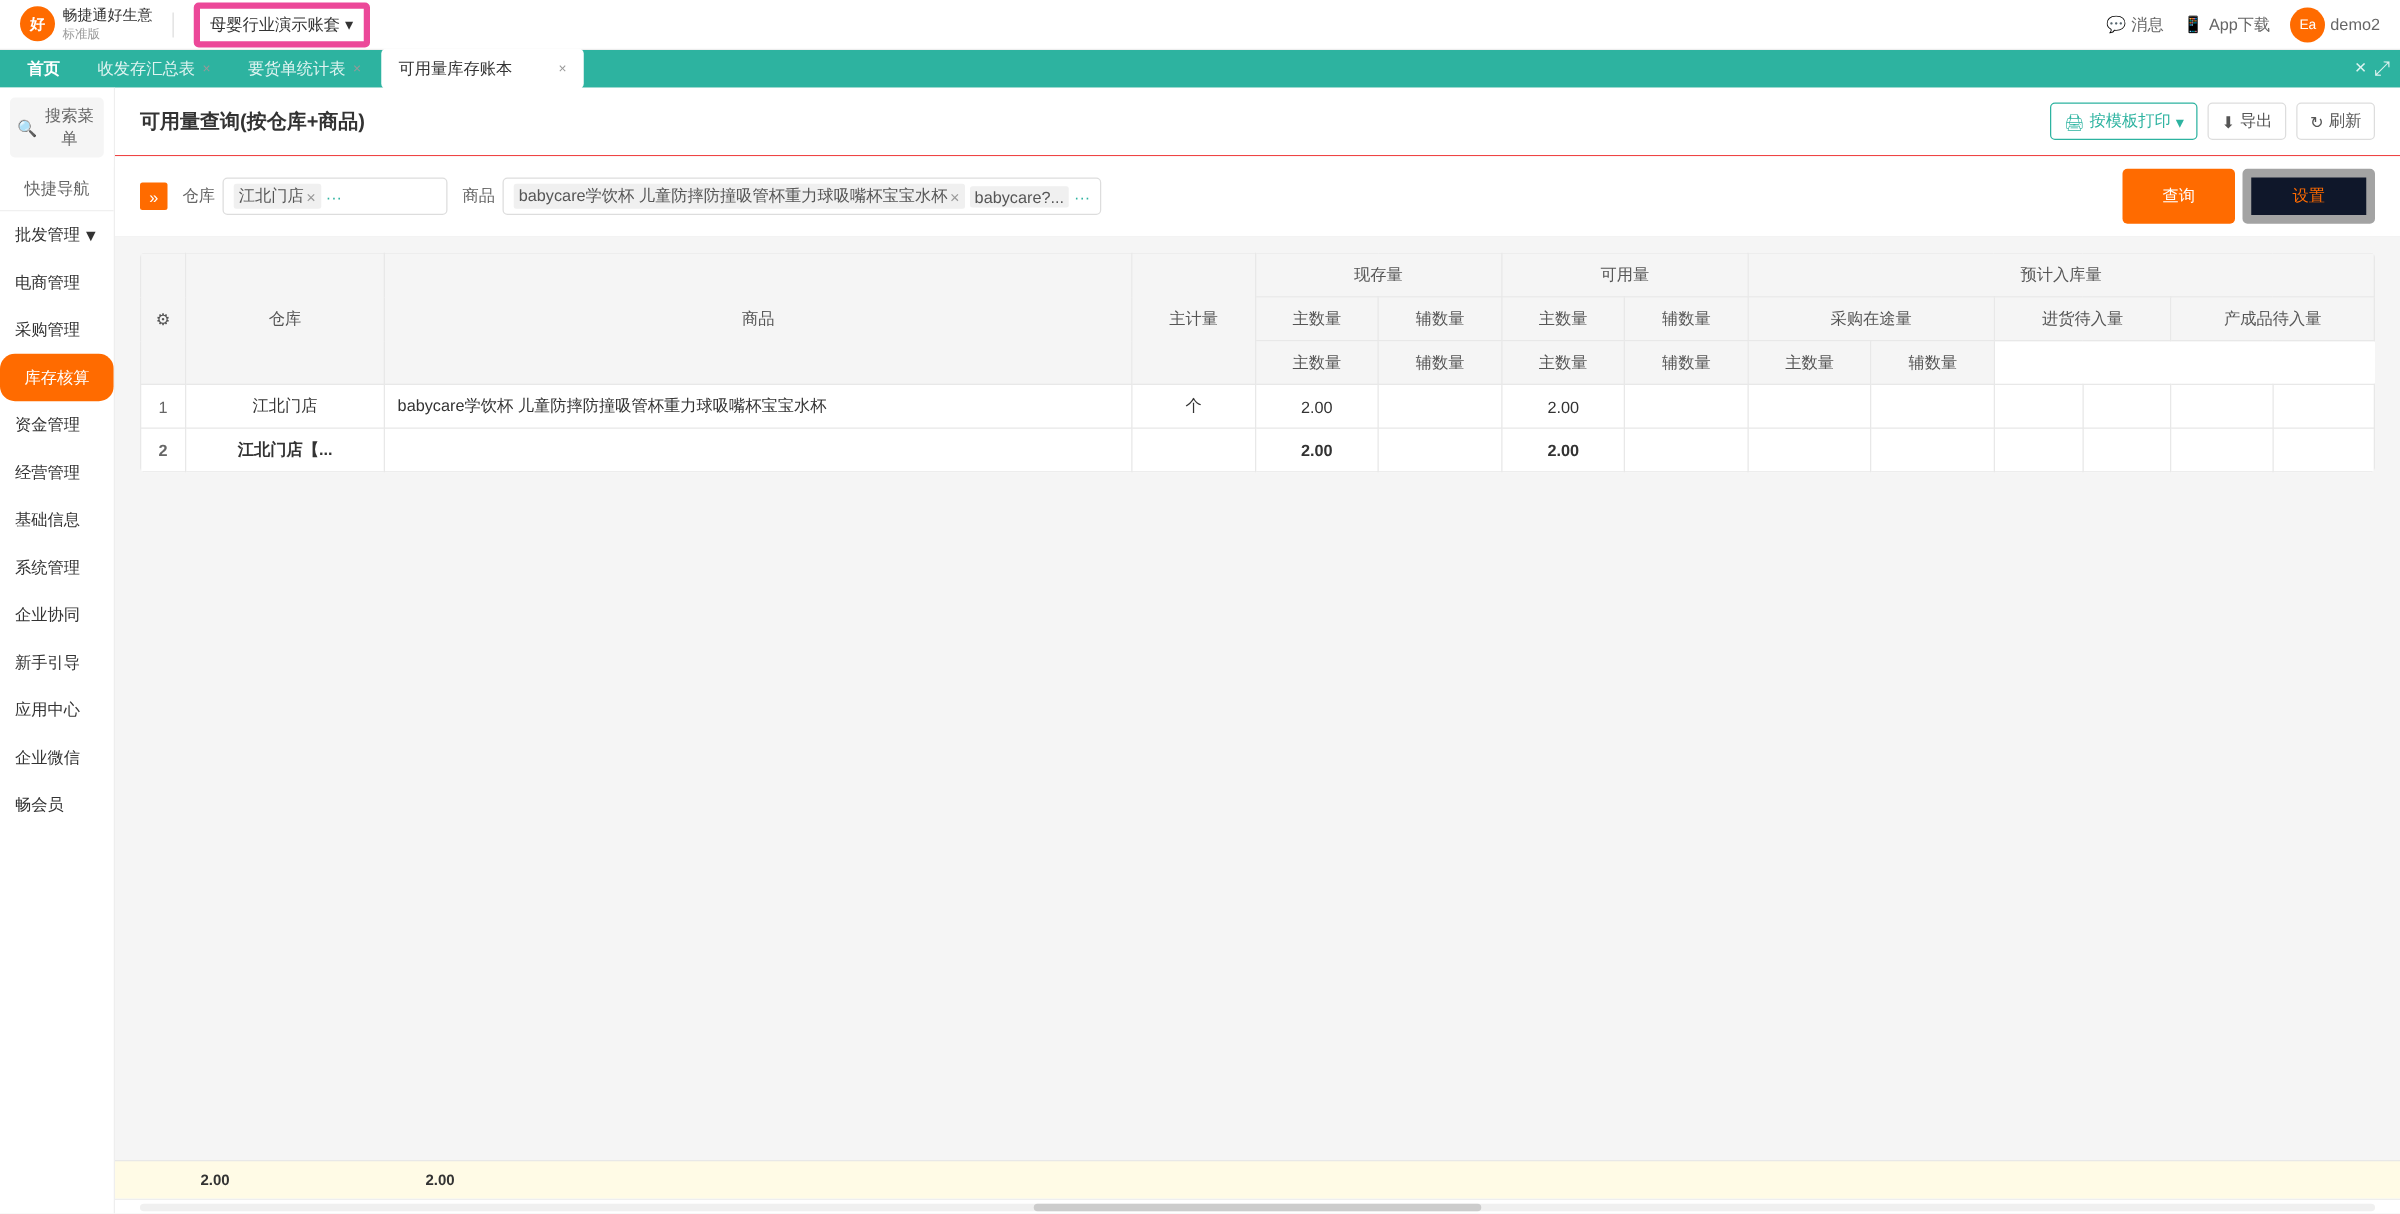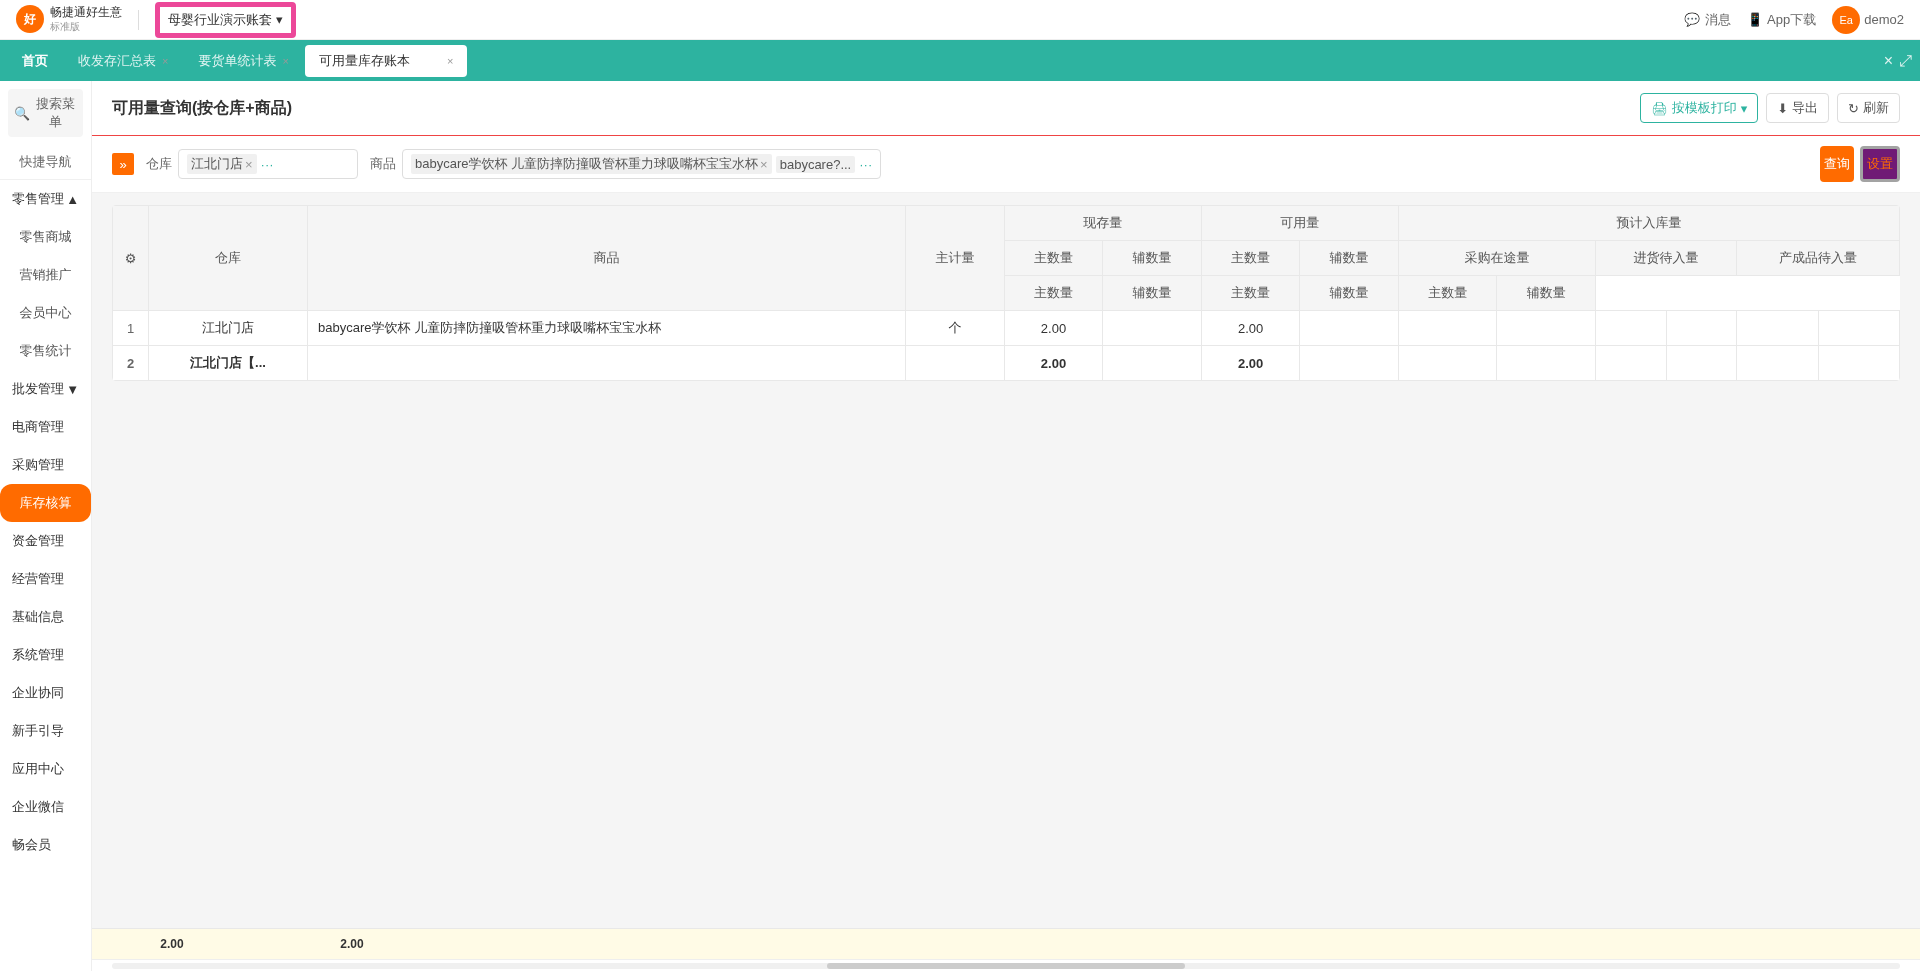--- a/index.html
+++ b/index.html
@@ -22,21 +22,21 @@
     .logo-text { font-size: 12px; color: #333; line-height: 1.2; }
     .logo-sub { font-size: 10px; color: #999; }
     .divider-v { width: 1px; height: 20px; background: #ddd; margin: 0 8px; }
     .select-demo { display: flex; align-items: center; gap: 4px; padding: 4px 8px; border: 5px solid #ec4899; border-radius: 4px; cursor: pointer; color: #333; }
     .top-bar-right { display: flex; align-items: center; gap: 16px; }
     .top-right-item { display: flex; align-items: center; gap: 4px; cursor: pointer; color: #666; font-size: 12px; }
     .avatar { width: 28px; height: 28px; border-radius: 50%; background: #ff6b00; display: flex; align-items: center; justify-content: center; color: #fff; font-size: 11px; }
 
     
     .nav-tabs {
-      height: 41px;
+      height: 30px;
       background: #2db3a0;
       display: flex;
       align-items: center;
       padding: 0 8px;
       flex-shrink: 0;
       gap: 2px;
     }
     .nav-tab {
       height: 32px;
       padding: 0 14px;
@@ -180,33 +180,33 @@
       border-radius: 2px;
       padding: 1px 4px;
       font-size: 11px;
       color: #555;
       display: flex; align-items: center; gap: 2px;
     }
     .filter-tag-x { cursor: pointer; color: #999; }
     .filter-more { color: #2db3a0; cursor: pointer; font-size: 13px; }
     .filter-actions { display: flex; gap: 6px; margin-left: auto; }
     .btn-query {
-      padding: 6px 4px;
+      padding: 6px 32px;
       background: #ff6b00;
       color: #fff;
       border: none;
       border-radius: 4px;
       cursor: pointer;
       font-size: 13px;
     }
     .btn-setting {
-      padding: 6px 4px;
-      background: #701a75;
+      padding: 6px 33px;
+      background: #0f172a;
       color: #ff6b00;
-      border: 3px solid #a3a3a3;
+      border: 7px solid #a3a3a3;
       border-radius: 4px;
       cursor: pointer;
       font-size: 13px;
     }
 
     
     .table-area { flex: 1; overflow-y: auto; padding: 12px 20px; background: #f5f5f5; }
     .data-table {
       width: 100%;
       border-collapse: collapse;
@@ -335,30 +335,20 @@
     <div class="sidebar-search">
       <button class="sidebar-search-btn">
         <span>🔍</span>
         <span>搜索菜单</span>
       </button>
     </div>
     <div class="sidebar-nav-btn">
       <span>快捷导航</span>
     </div>
 
-    <div class="sidebar-group">
-      <div class="sidebar-group-title">
-        <span>零售管理</span>
-        <span>▲</span>
-      </div>
-      <div class="sidebar-item">零售商城</div>
-      <div class="sidebar-item">营销推广</div>
-      <div class="sidebar-item">会员中心</div>
-      <div class="sidebar-item">零售统计</div>
-    </div>
 
     <div class="sidebar-group">
       <div class="sidebar-group-title">
         <span>批发管理</span>
         <span>▼</span>
       </div>
     </div>
 
     <div class="sidebar-group">
       <div class="sidebar-group-title">

